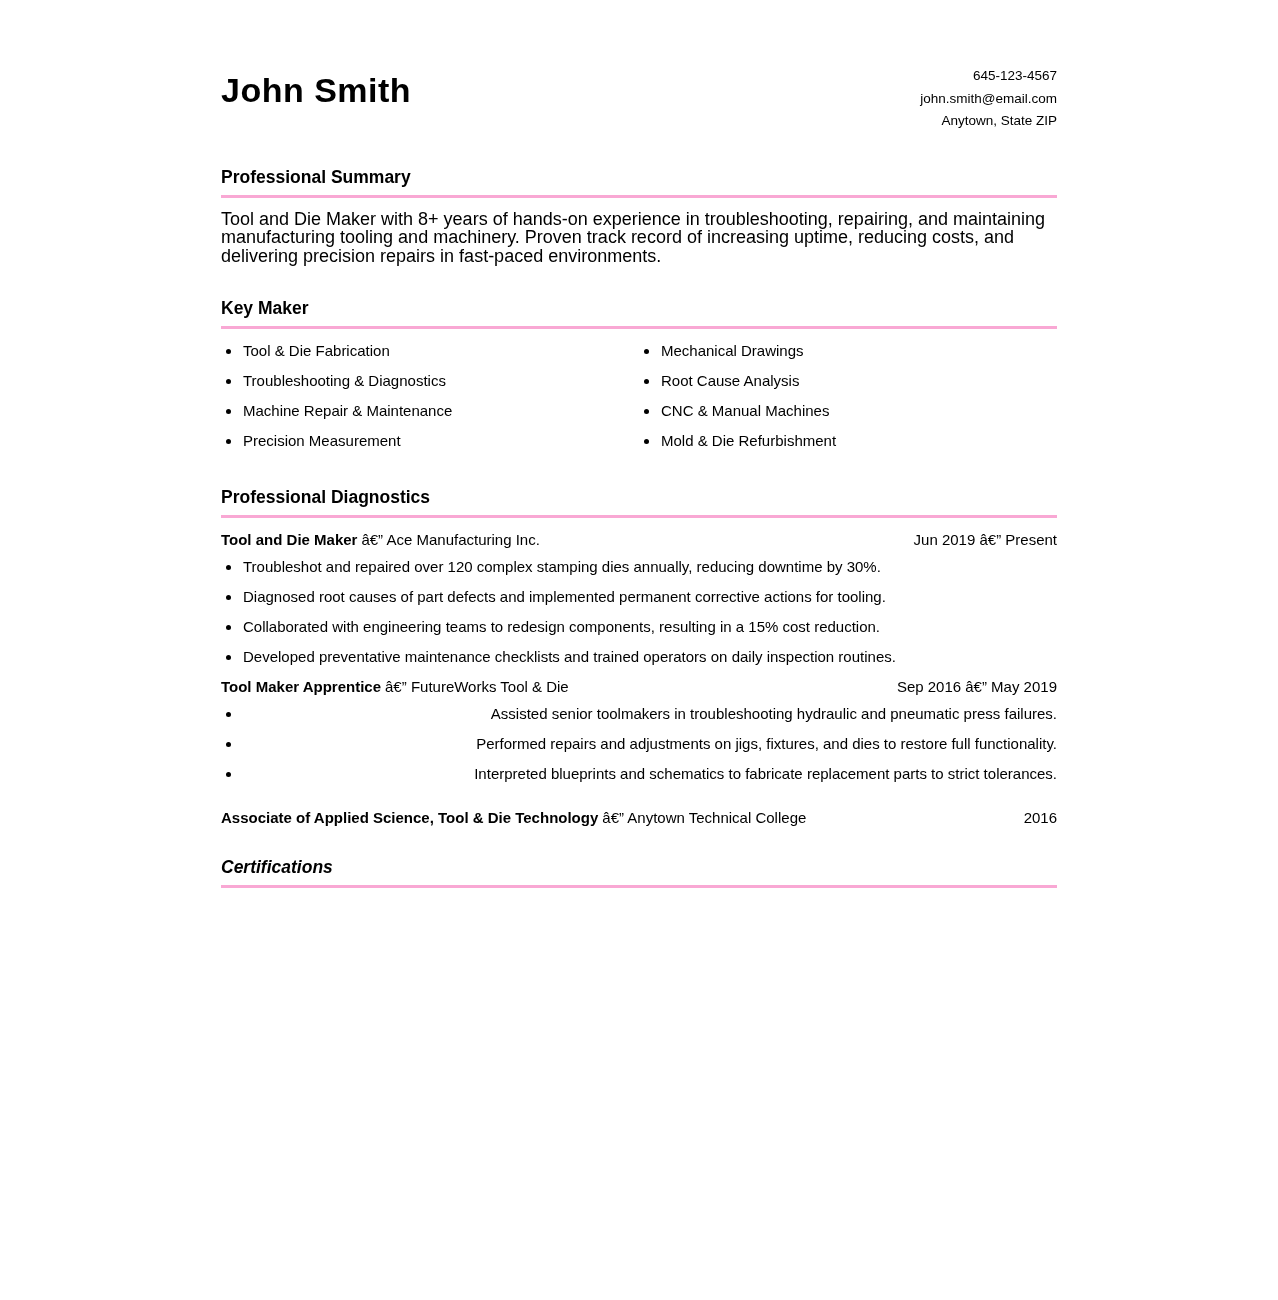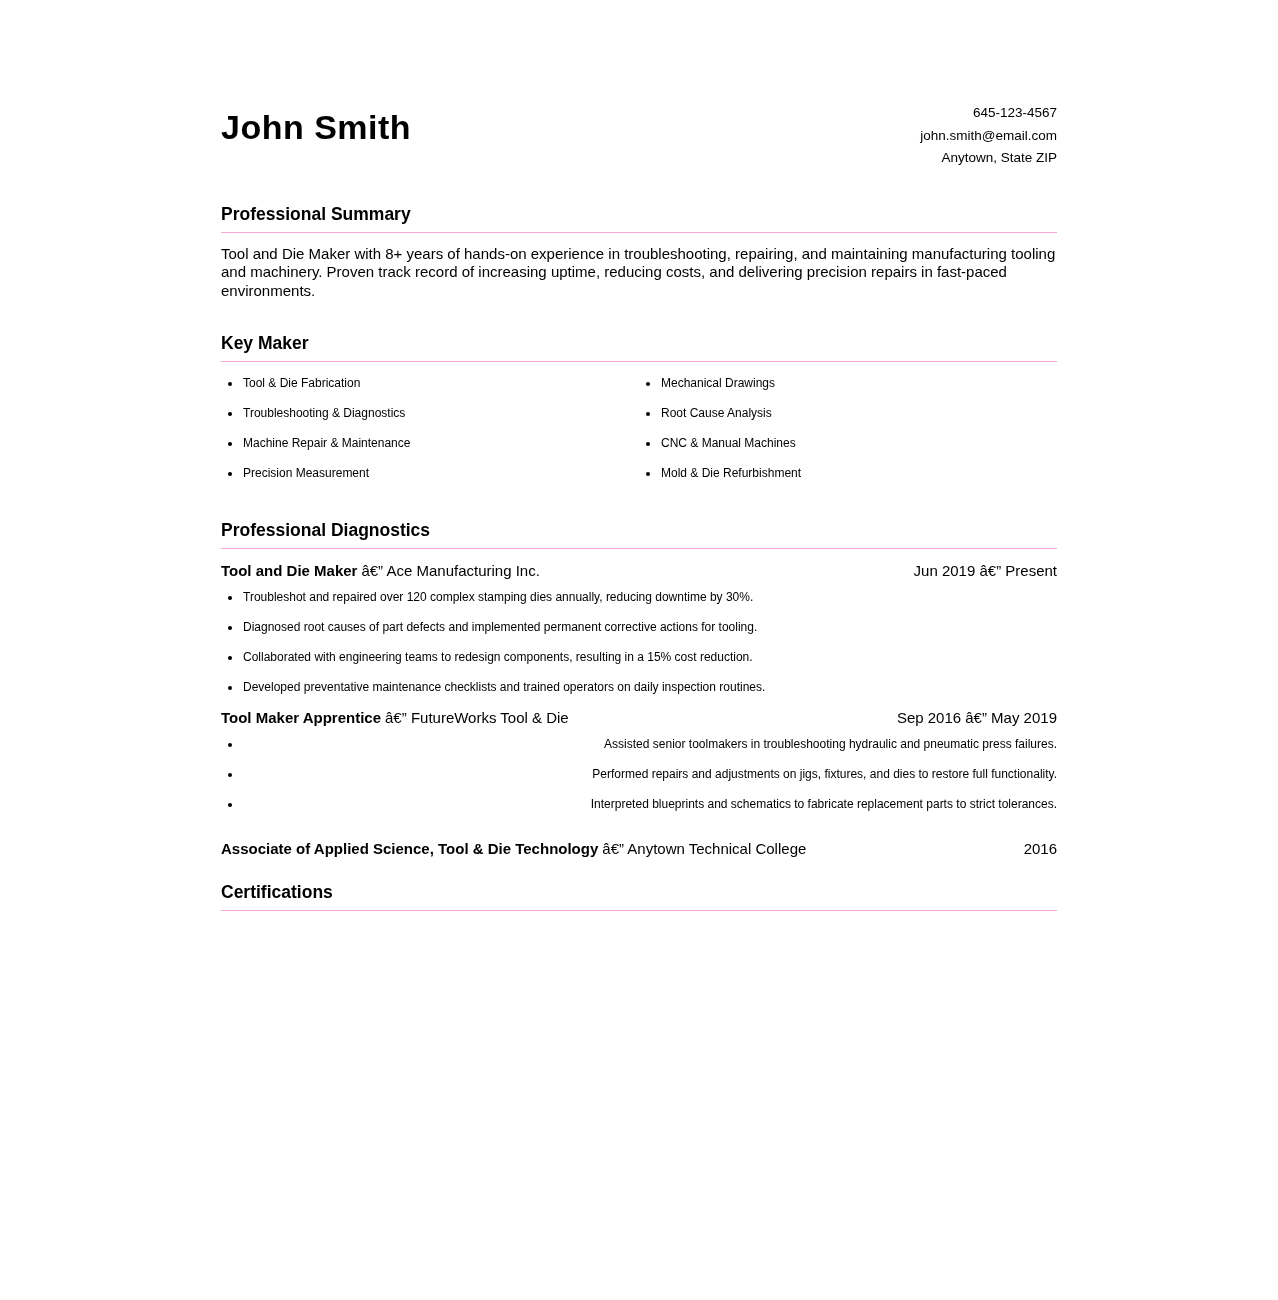--- a/index.html
+++ b/index.html
@@ -5,54 +5,54 @@
   * { box-sizing: border-box; }
   html, body { margin: 0; padding: 0; background: #ffffff; }
   body {
     font-family: "Liberation Sans", "DejaVu Sans", sans-serif;
     color: #000000;
   }
   .page {
     width: 1278px;
     height: 1292px;
     background: #ffffff;
-    padding: 102px 221px 0 221px;
+    padding: 65px 221px 0 221px;
     overflow: hidden;
   }
   
   .header { display: flex; justify-content: space-between; align-items: flex-start; }
   .name {
     font-size: 34px;
     font-weight: bold;
     line-height: 1.15;
     margin-top: 6px;
     letter-spacing: 0.5px;
   }
   .contact { text-align: right; font-size: 13.5px; line-height: 22.5px; }
   .contact div { white-space: nowrap; }
   
   section { display: block; }
   .sec-summary { margin-top: 34px; }
   .sec-skills { margin-top: 32px; }
   .sec-experience { margin-top: 26px; }
   .sec-education { margin-top: 25px; }
-  .sec-certifications { margin-top: 24px; }
+  .sec-certifications { margin-top: 30px; font-style: italic; }
   h2 {
     font-size: 17.5px;
     font-weight: bold;
     margin: 0 0 12px 0;
     padding-bottom: 7px;
-    border-bottom: 1px solid #f9a8d4;
+    border-bottom: 3px solid #f9a8d4;
   }
   .summary-text {
     margin: 0;
-    font-size: 15px;
+    font-size: 18px;
     line-height: 18.7px;
   }
-  ul { list-style: disc; margin: 0; padding-left: 21px; font-size: 12px; }
+  ul { list-style: disc; margin: 0; padding-left: 21px; font-size: 15px; }
   li { line-height: 19px; margin-bottom: 11px; padding-left: 1px; }
   .skills-grid { display: grid; grid-template-columns: 1fr 1fr; }
   .job + .job { margin-top: 10px; text-align: right; }
   .row-head {
     display: flex;
     justify-content: space-between;
     font-size: 15px;
     line-height: 19px;
     margin-bottom: 8px;
     gap: 28px;

